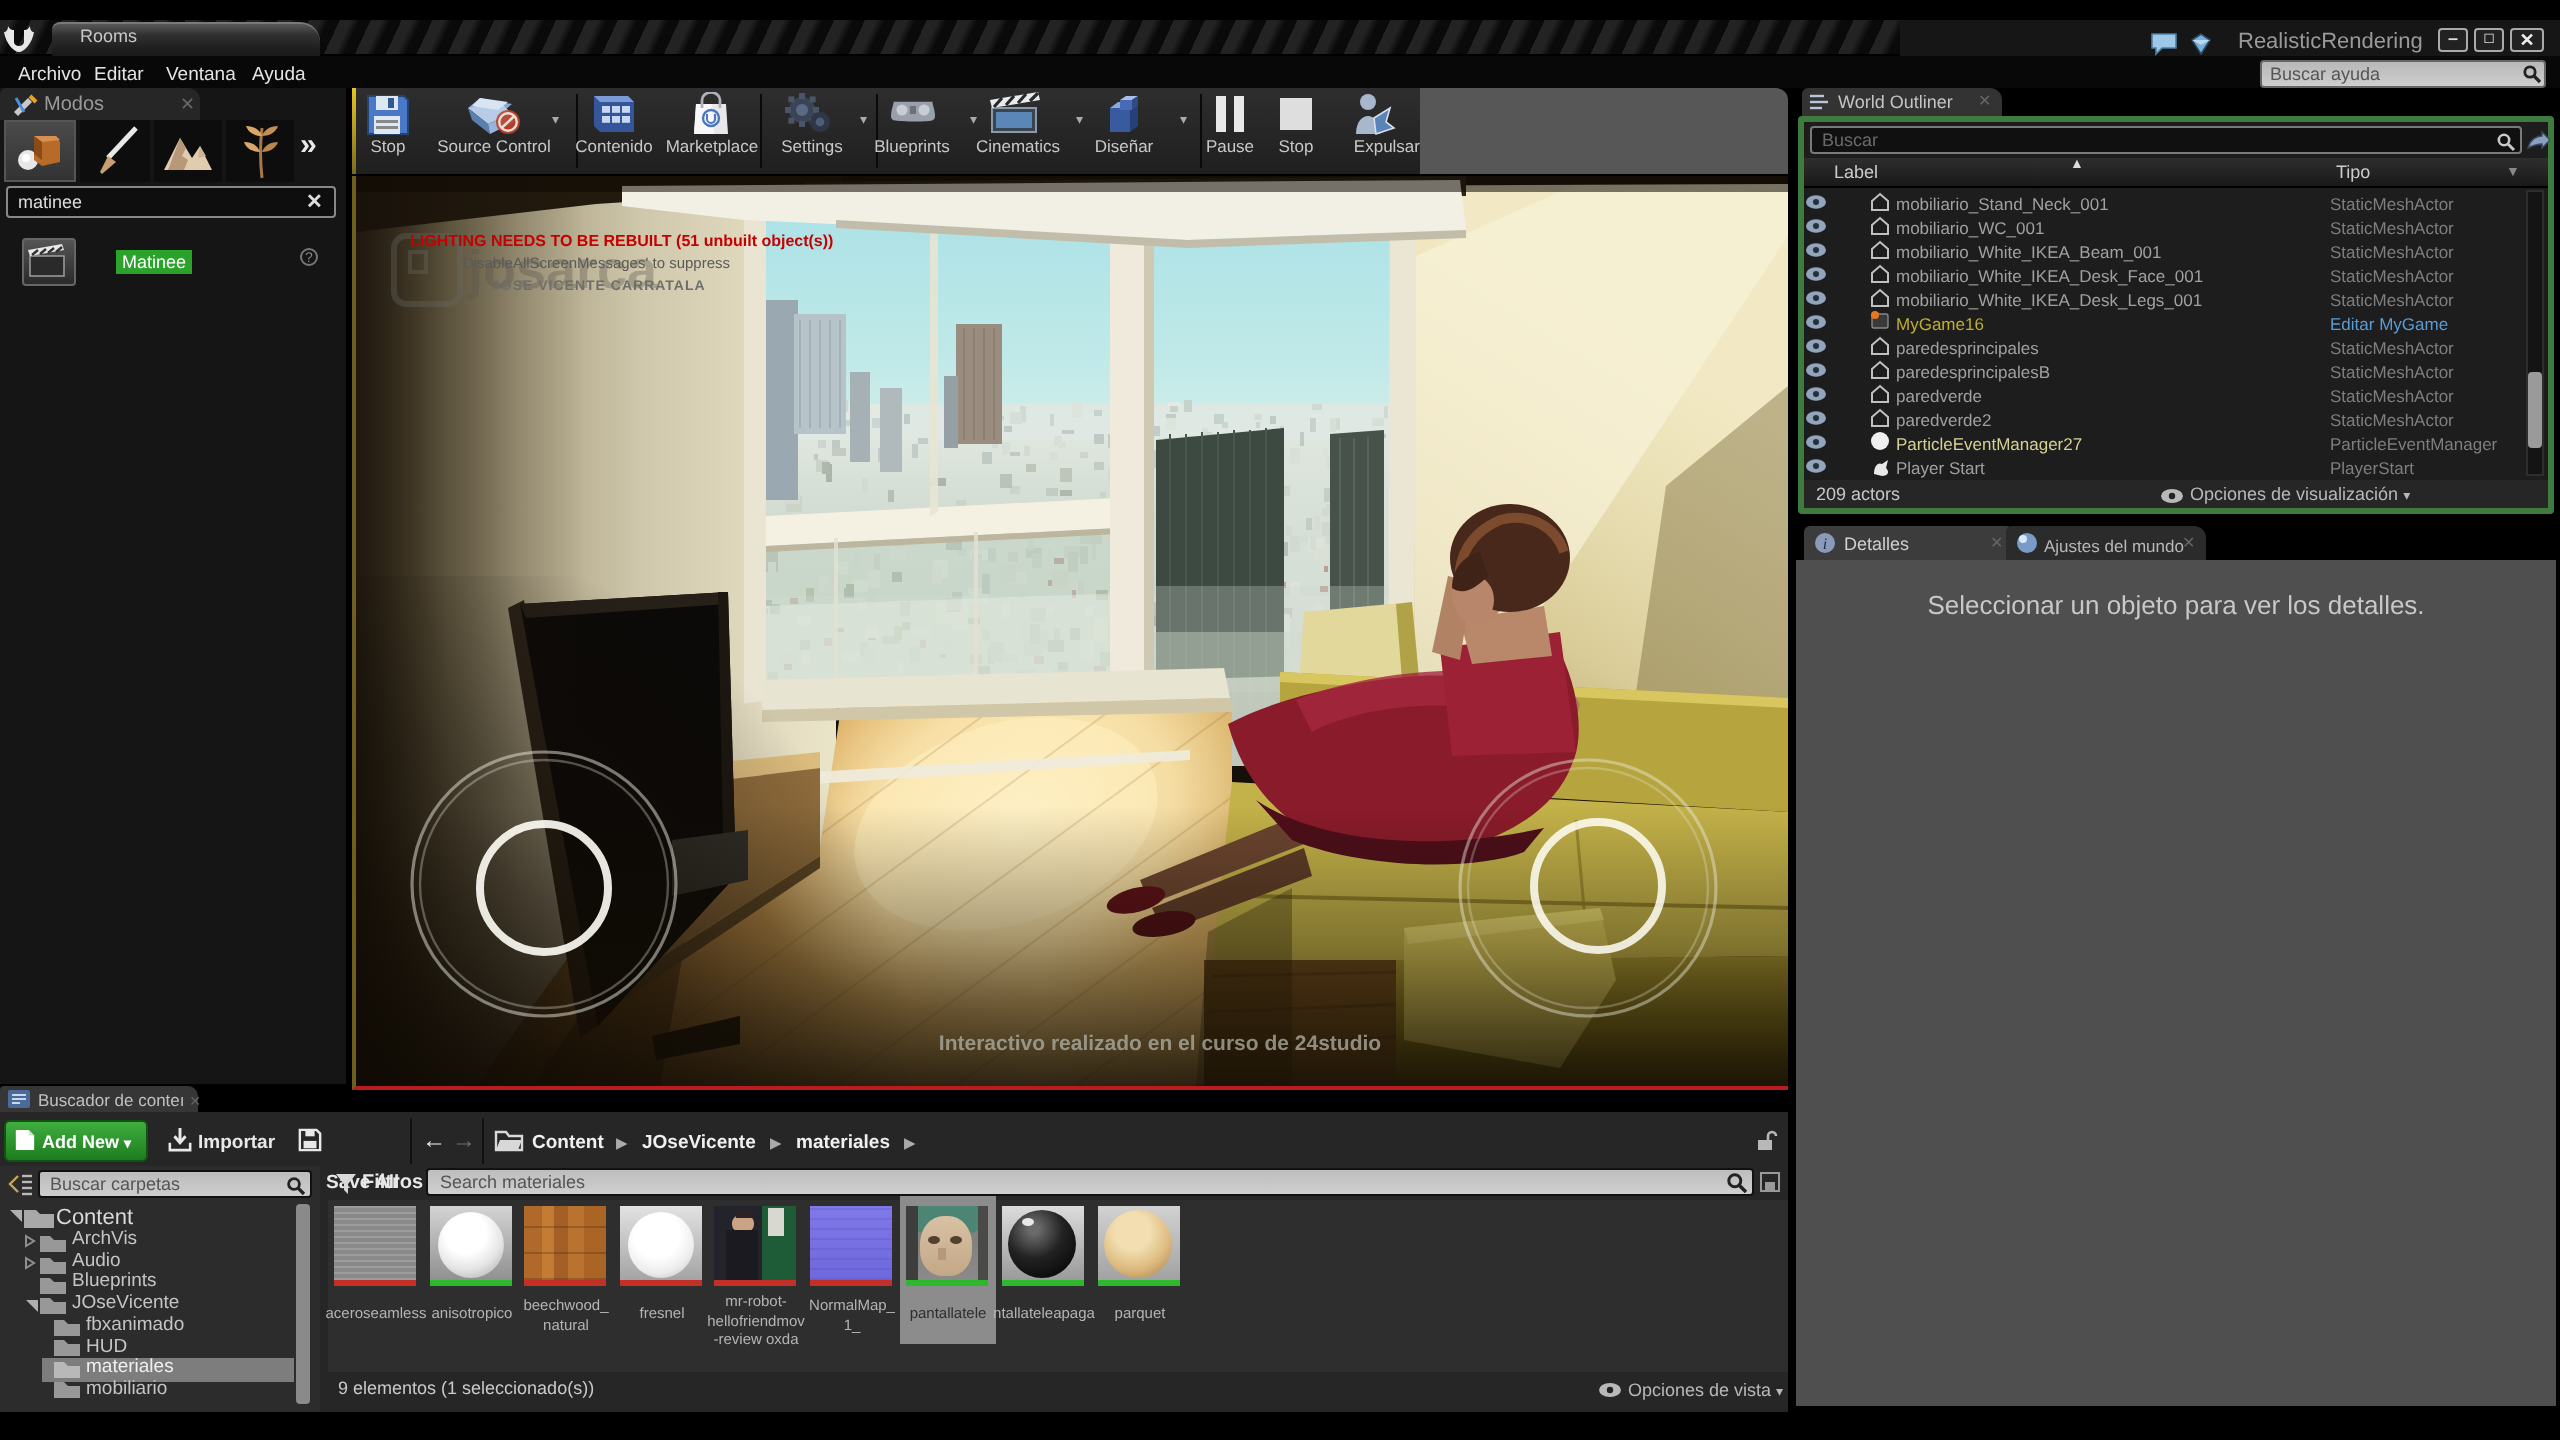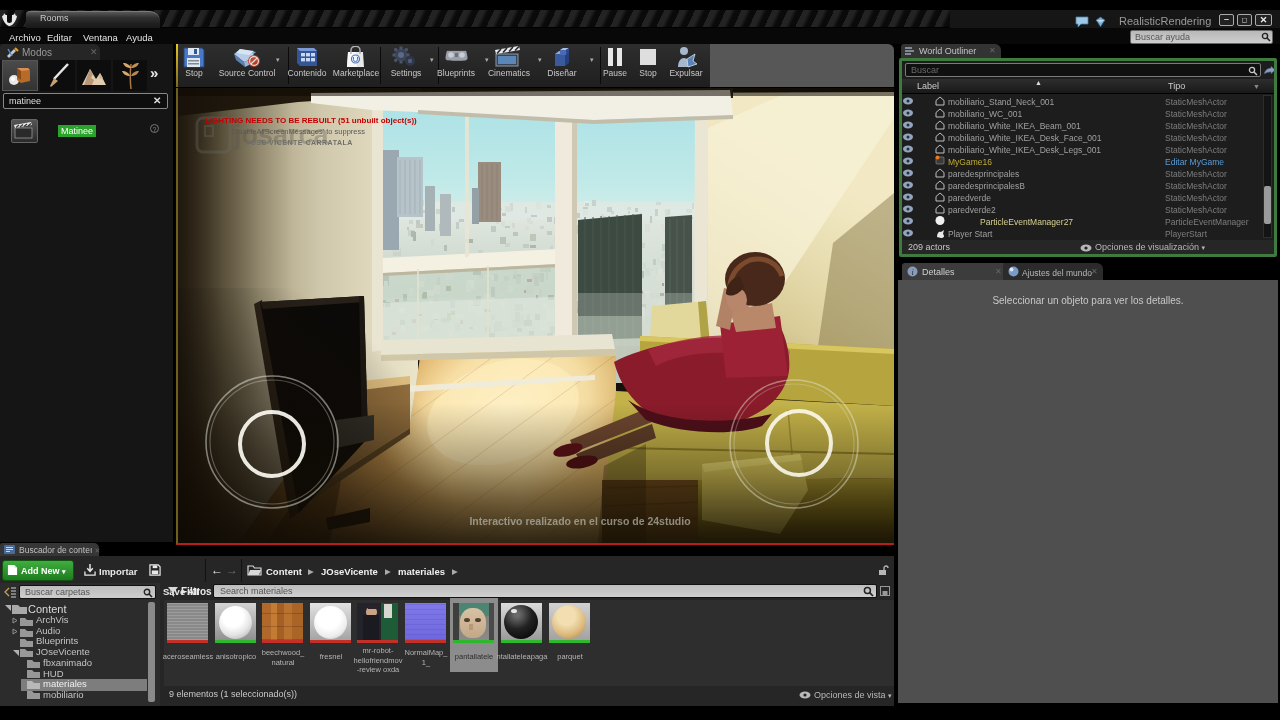--- a/index.html
+++ b/index.html
@@ -206,21 +206,21 @@
 <svg class="abs" style="left:639px;top:48px;" width="18" height="18" viewBox="0 0 18 18">
     <rect x="1" y="1" width="16" height="16" fill="#dedede"></rect>
   </svg>
 <div class="abs" style="left:630px;top:68px;width:36px;text-align:center;font-size:8.5px;color:#c8c8c8;">Stop</div>
 
 <svg class="abs" style="left:674px;top:46px;" width="24" height="22" viewBox="0 0 24 22">
   <circle cx="10" cy="5" r="4" fill="#a8b8cc"></circle>
     <path d="M4 21c0-6 3-9 6-9s6 3 6 9z" fill="#a8b8cc"></path>
   <path d="M13 13l8-5-2 7 4 3-9 3z" fill="#5a84b8" stroke="#d8e0ea" stroke-width="0.8"></path>
 </svg>
-<div class="abs" style="left:662px;top:68px;width:48px;text-align:center;font-size:8.5px;color:#c8c8c8;">Expulsar</div>
+<div class="abs" style="left:662px;top:68px;width:48px;text-align:right;font-size:8.5px;color:#c8c8c8;">Expulsar</div>
 
 <div class="abs" style="left:176px;top:88px;width:718px;height:457px;background:#15100a;border-left:2px solid #6e5f1e;border-bottom:2px solid #b91c1c;">
 <svg width="716" height="455" viewBox="0 0 716 455" preserveAspectRatio="none" style="display:block;">
 <defs>
   <linearGradient id="wallL" x1="0" y1="0" x2="1" y2="0">
     <stop offset="0" stop-color="#453b22"></stop>
           <stop offset="0.14" stop-color="#73684a"></stop>
           <stop offset="0.34" stop-color="#aba183"></stop>
           <stop offset="0.6" stop-color="#d0c8ac"></stop>
           <stop offset="0.85" stop-color="#e2dbc0"></stop>
@@ -908,21 +908,21 @@
         <path d="M1 113.5 5 110l4 3.5V118H1z"></path>
   </g>
   <g>
         <rect x="1" y="62" width="8" height="7" rx="1" fill="#3a3a3a" stroke="#888" stroke-width="0.7"></rect>
         <circle cx="2.5" cy="62.5" r="2" fill="#e87820"></circle>
       </g>
   <circle cx="5" cy="125.5" r="4.5" fill="#f0f0f0"></circle>
   <path d="M2 142c0-4 2-6 4-5l3-2-1 4c2 2 1 4-2 4z" fill="#e8e8e8"></path>
 </svg>
 <div class="abs" style="left:948px;top:96px;font-size:8.5px;line-height:12px;color:#a0a0a0;white-space:nowrap;">
-mobiliario_Stand_Neck_001<br>mobiliario_WC_001<br>mobiliario_White_IKEA_Beam_001<br>mobiliario_White_IKEA_Desk_Face_001<br>mobiliario_White_IKEA_Desk_Legs_001<br><span style="color:#c0ad2e;">MyGame16</span><br>paredesprincipales<br>paredesprincipalesB<br>paredverde<br>paredverde2<br><span style="color:#d6d092;margin-left:32px;">ParticleEventManager27</span><br>Player Start</div>
+mobiliario_Stand_Neck_001<br>mobiliario_WC_001<br>mobiliario_White_IKEA_Beam_001<br>mobiliario_White_IKEA_Desk_Face_001<br>mobiliario_White_IKEA_Desk_Legs_001<br><span style="color:#c0ad2e;">MyGame16</span><br>paredesprincipales<br>paredesprincipalesB<br>paredverde<br>paredverde2<br><span style="color:#d6d092;">ParticleEventManager27</span><br>Player Start</div>
 <div class="abs" style="left:1165px;top:96px;font-size:8.5px;line-height:12px;color:#7e7e7e;white-space:nowrap;">
 StaticMeshActor<br>StaticMeshActor<br>StaticMeshActor<br>StaticMeshActor<br>StaticMeshActor<br><span style="color:#5b9bd5;">Editar MyGame</span><br>StaticMeshActor<br>StaticMeshActor<br>StaticMeshActor<br>StaticMeshActor<br>ParticleEventManager<br>PlayerStart</div>
 </div>
 
 <div class="abs" style="left:1263px;top:95px;width:9px;height:143px;background:#141414;border:1px solid #2e2e2e;"></div>
 <div class="abs" style="left:1264px;top:186px;width:7px;height:38px;background:#9a9a9a;border-radius:2px;"></div>
 
 <div class="abs" style="left:902px;top:240px;width:372px;height:14px;background:#262626;"></div>
 <div class="abs" style="left:908px;top:242px;font-size:9px;color:#c8c8c8;">209 actors</div>
 <svg class="abs" style="left:1080px;top:244px;" width="12" height="8" viewBox="0 0 12 8">
@@ -939,21 +939,21 @@
   </svg>
 <div class="abs" style="left:922px;top:267px;font-size:9px;color:#d0d0d0;">Detalles</div>
 <div class="abs" style="left:995px;top:267px;font-size:8px;color:#666;">✕</div>
 <svg class="abs" style="left:1008px;top:266px;" width="11" height="11" viewBox="0 0 11 11">
     <circle cx="5.5" cy="5.5" r="5" fill="#7a9ac8"></circle>
     <circle cx="3.5" cy="3.5" r="2" fill="#d8e8f8"></circle>
   </svg>
 <div class="abs" style="left:1022px;top:268px;font-size:8.5px;color:#b8b8b8;">Ajustes del mundo</div>
 <div class="abs" style="left:1091px;top:267px;font-size:8px;color:#666;">✕</div>
 <div class="abs" style="left:898px;top:280px;width:380px;height:423px;background:#4f4f4f;"></div>
-<div class="abs" style="left:898px;top:295px;width:380px;text-align:center;font-size:10px;color:#c8c8c8;">Seleccionar un objeto para ver los detalles.</div>
+<div class="abs" style="left:898px;top:295px;width:380px;text-align:center;font-size:13px;color:#c8c8c8;">Seleccionar un objeto para ver los detalles.</div>
 
 <div class="abs" id="details"></div>
 
 <div class="abs" style="left:0;top:543px;width:99px;height:13px;background:#363636;border-radius:2px 5px 0 0;"></div>
 <svg class="abs" style="left:4px;top:545px;" width="11" height="9" viewBox="0 0 11 9">
     <rect x="0" y="0" width="11" height="9" rx="1" fill="#4a6a9a"></rect>
     <g stroke="#c8d8e8" stroke-width="1">
       <line x1="2" y1="2.5" x2="9" y2="2.5"></line>
       <line x1="2" y1="4.5" x2="9" y2="4.5"></line>
       <line x1="2" y1="6.5" x2="6" y2="6.5"></line>

